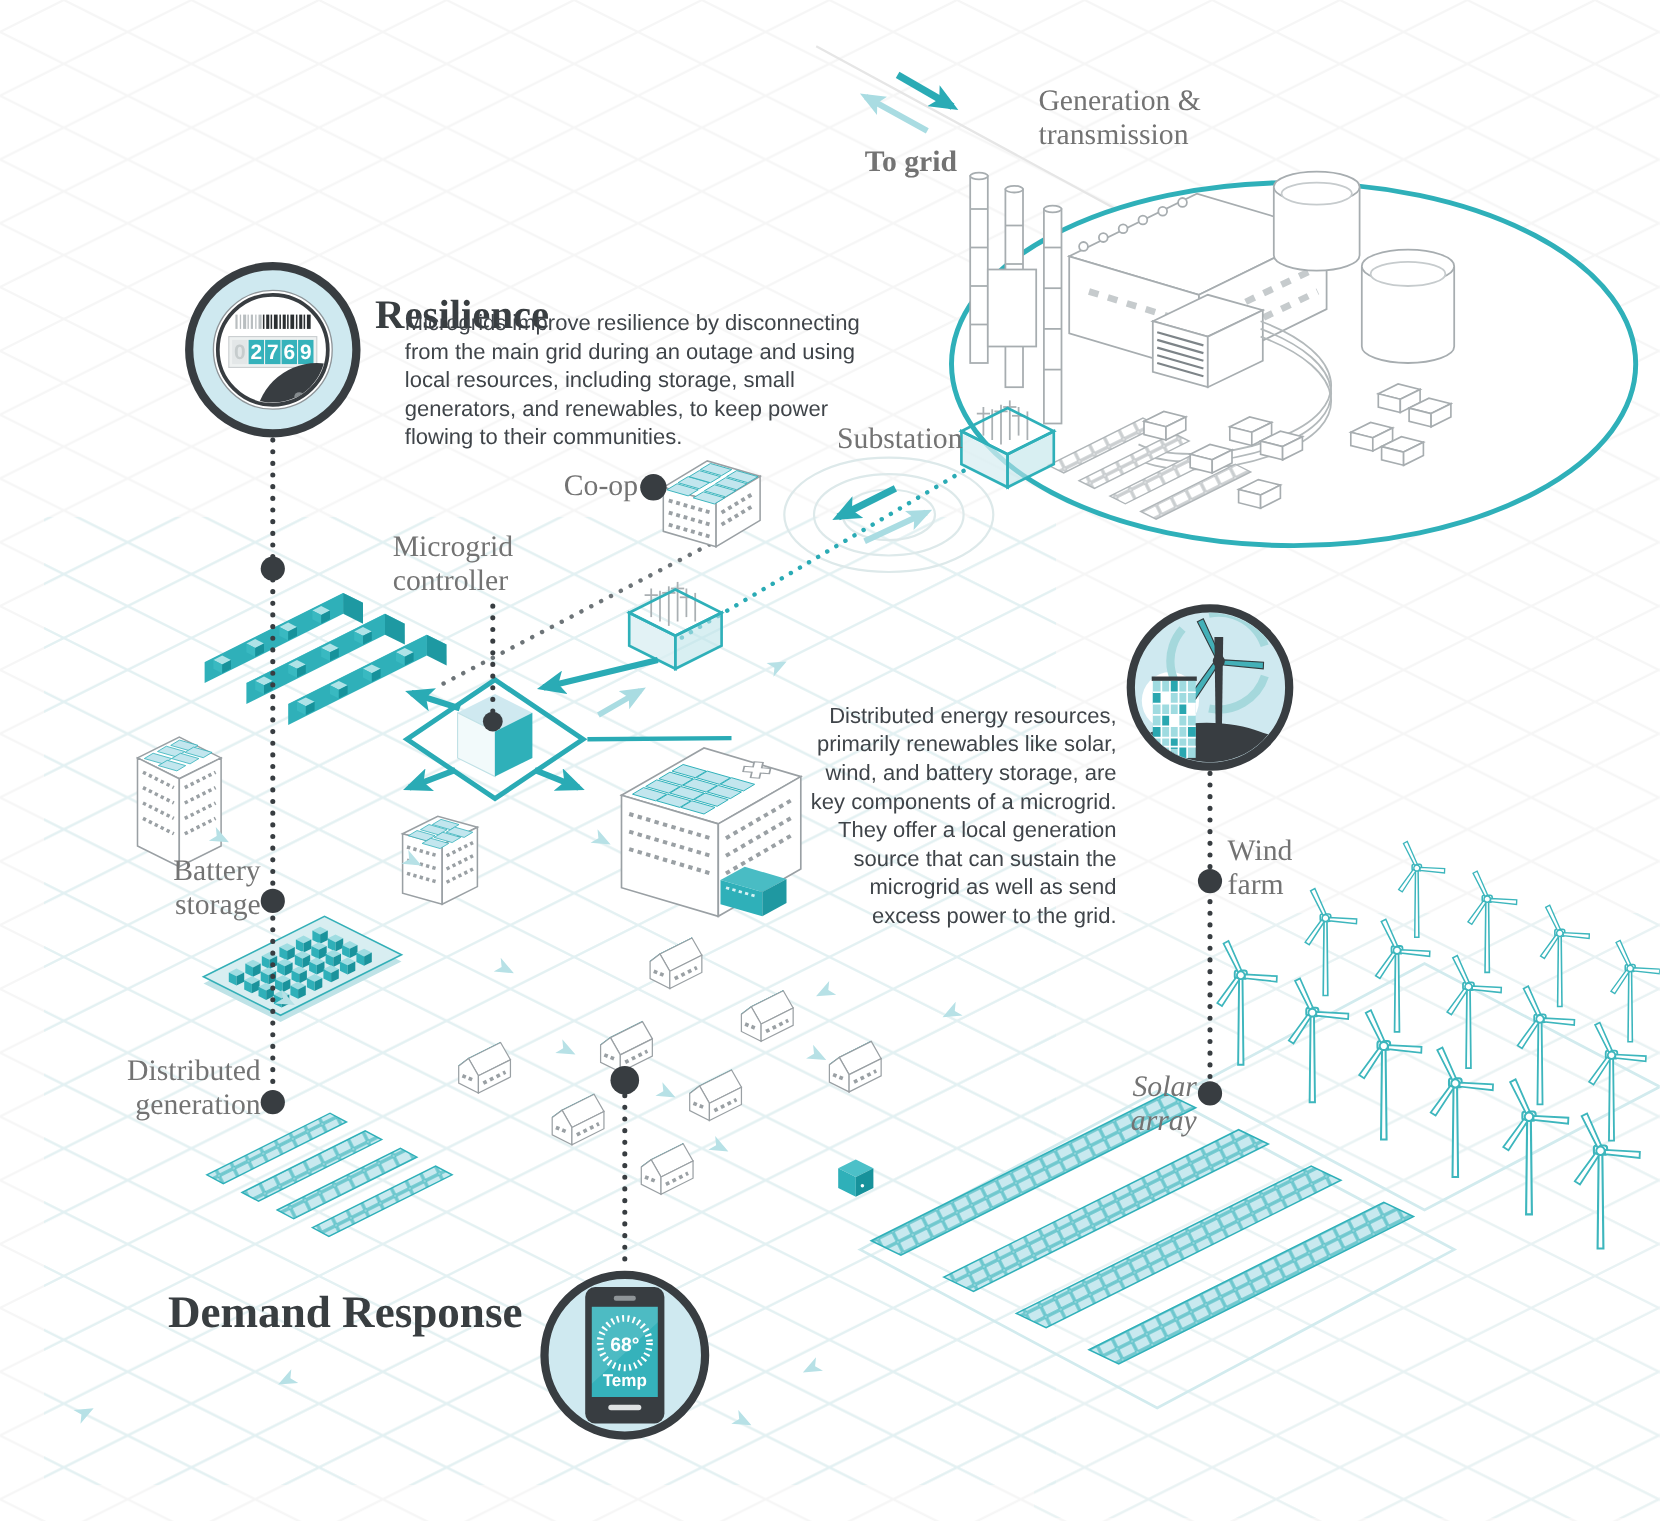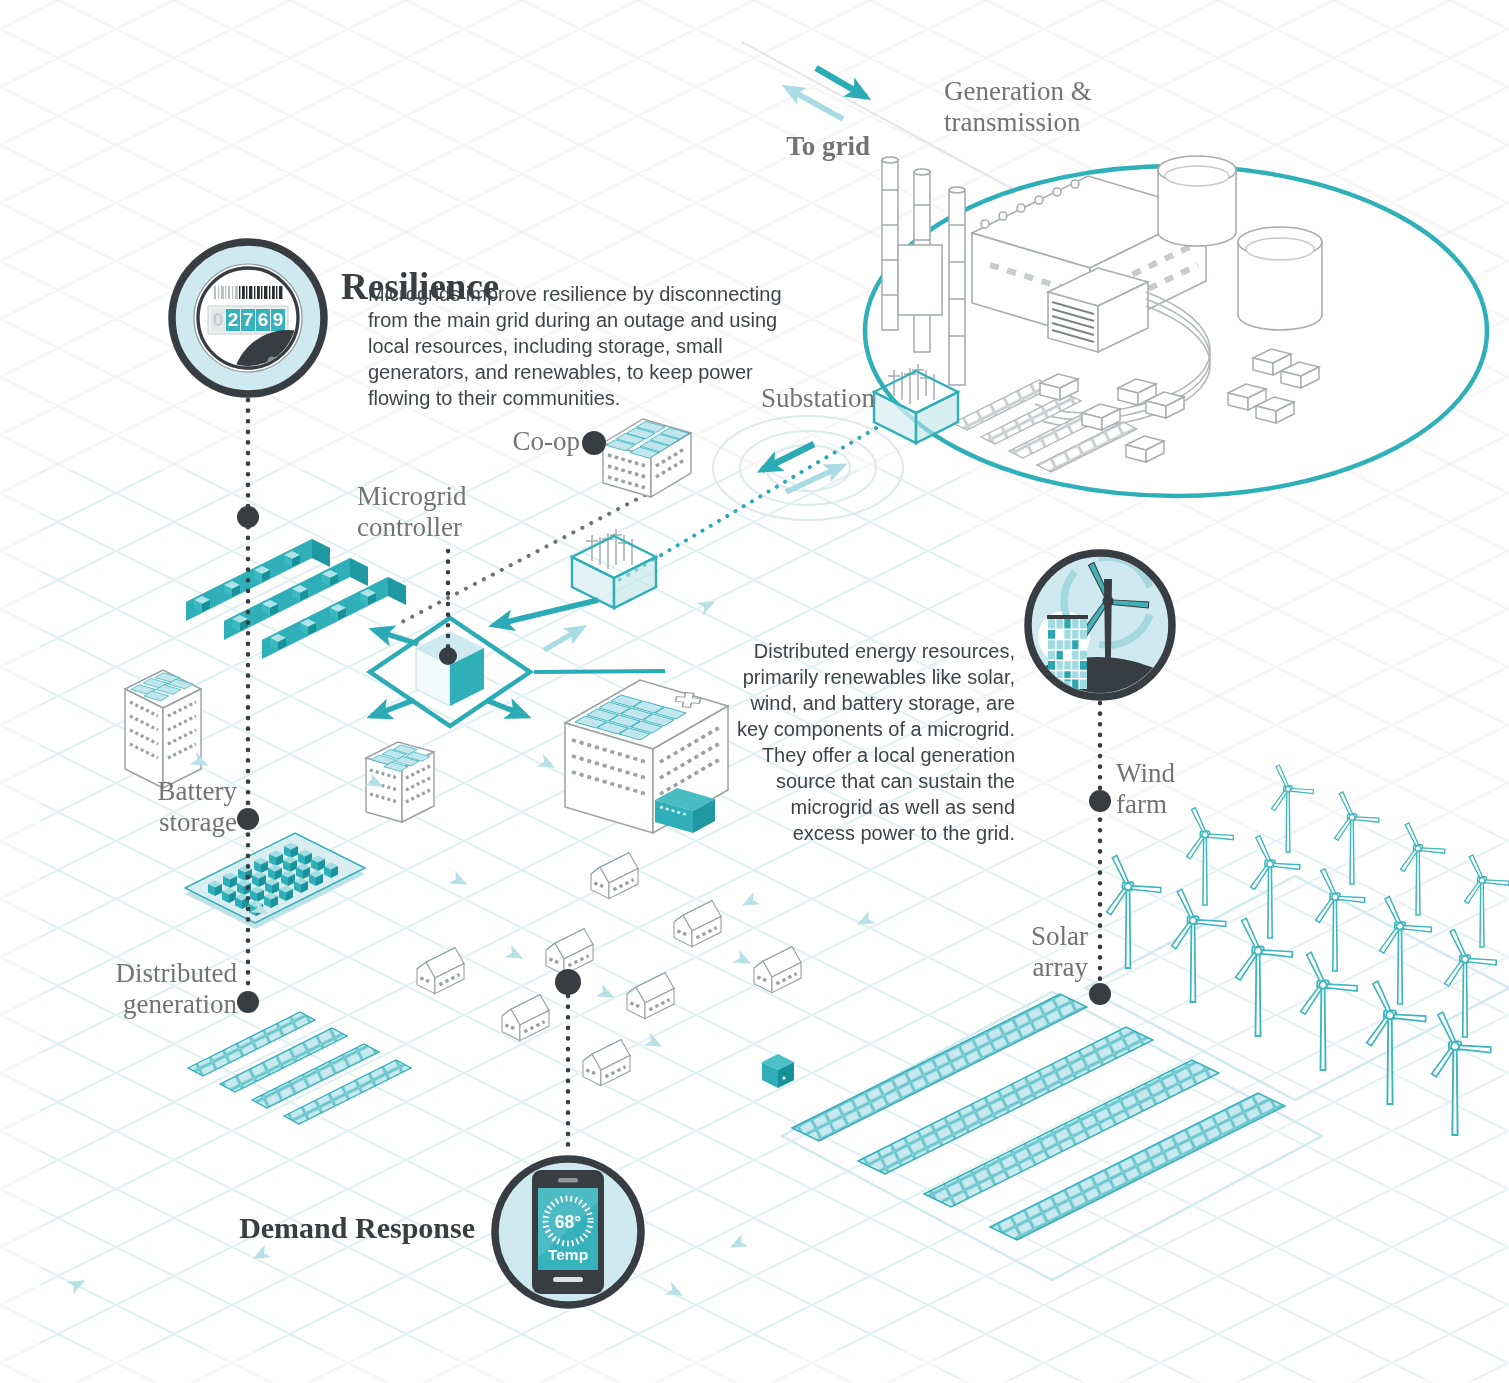--- a/index.html
+++ b/index.html
@@ -596,30 +596,30 @@
   <text x="0" y="28" text-anchor="middle" font-family="Liberation Sans" font-size="15.5" font-weight="bold" fill="#ffffff">Temp</text>
   <rect x="-15" y="45" width="30" height="5" rx="2.5" fill="#dfe2e3"></rect>
 </g>
 </svg>
 
 <div class="txt t-title" style="left:341px;top:232px;font-size:37px;margin-top:33px;">Resilience</div>
 <div class="txt t-body" style="left:324px;top:281px;width:415px;margin-left:44px;">Microgrids improve resilience by disconnecting from the main grid during an outage and using local resources, including storage, small generators, and renewables, to keep power flowing to their communities.</div>
 
 <div class="txt t-body ra" style="left:726px;top:638px;width:289px;">Distributed energy resources, primarily renewables like solar, wind, and battery storage, are key components of a microgrid. They offer a local generation source that can sustain the microgrid as well as send excess power to the grid.</div>
 
-<div class="txt t-title ra" style="left:150px;top:1211px;width:325px;font-size:30px;">Demand Response</div>
+<div class="txt t-title ra" style="left:150px;top:1168px;width:325px;font-size:41px;">Demand Response</div>
 
 <div class="txt t-label ra" style="left:760px;top:131px;width:110px;font-weight:bold;">To grid</div>
 <div class="txt t-label" style="left:944px;top:76px;width:270px;">Generation &amp;
 transmission</div>
 <div class="txt t-label ra" style="left:705px;top:383px;width:170px;">Substation</div>
 <div class="txt t-label ra" style="left:470px;top:426px;width:110px;">Co-op</div>
 <div class="txt t-label ca" style="left:357px;top:481px;width:180px;">Microgrid
 controller</div>
 <div class="txt t-label ra" style="left:107px;top:776px;width:130px;">Battery
 storage</div>
 <div class="txt t-label ra" style="left:77px;top:958px;width:160px;">Distributed
 generation</div>
 <div class="txt t-label" style="left:1116px;top:758px;width:110px;">Wind
 farm</div>
-<div class="txt t-label ra" style="left:988px;top:921px;width:100px;">Solar
+<div class="txt t-label ra" style="left:988px;top:972px;width:100px;font-style:italic;">Solar
 array</div>
 </div>
 
 </body></html>

